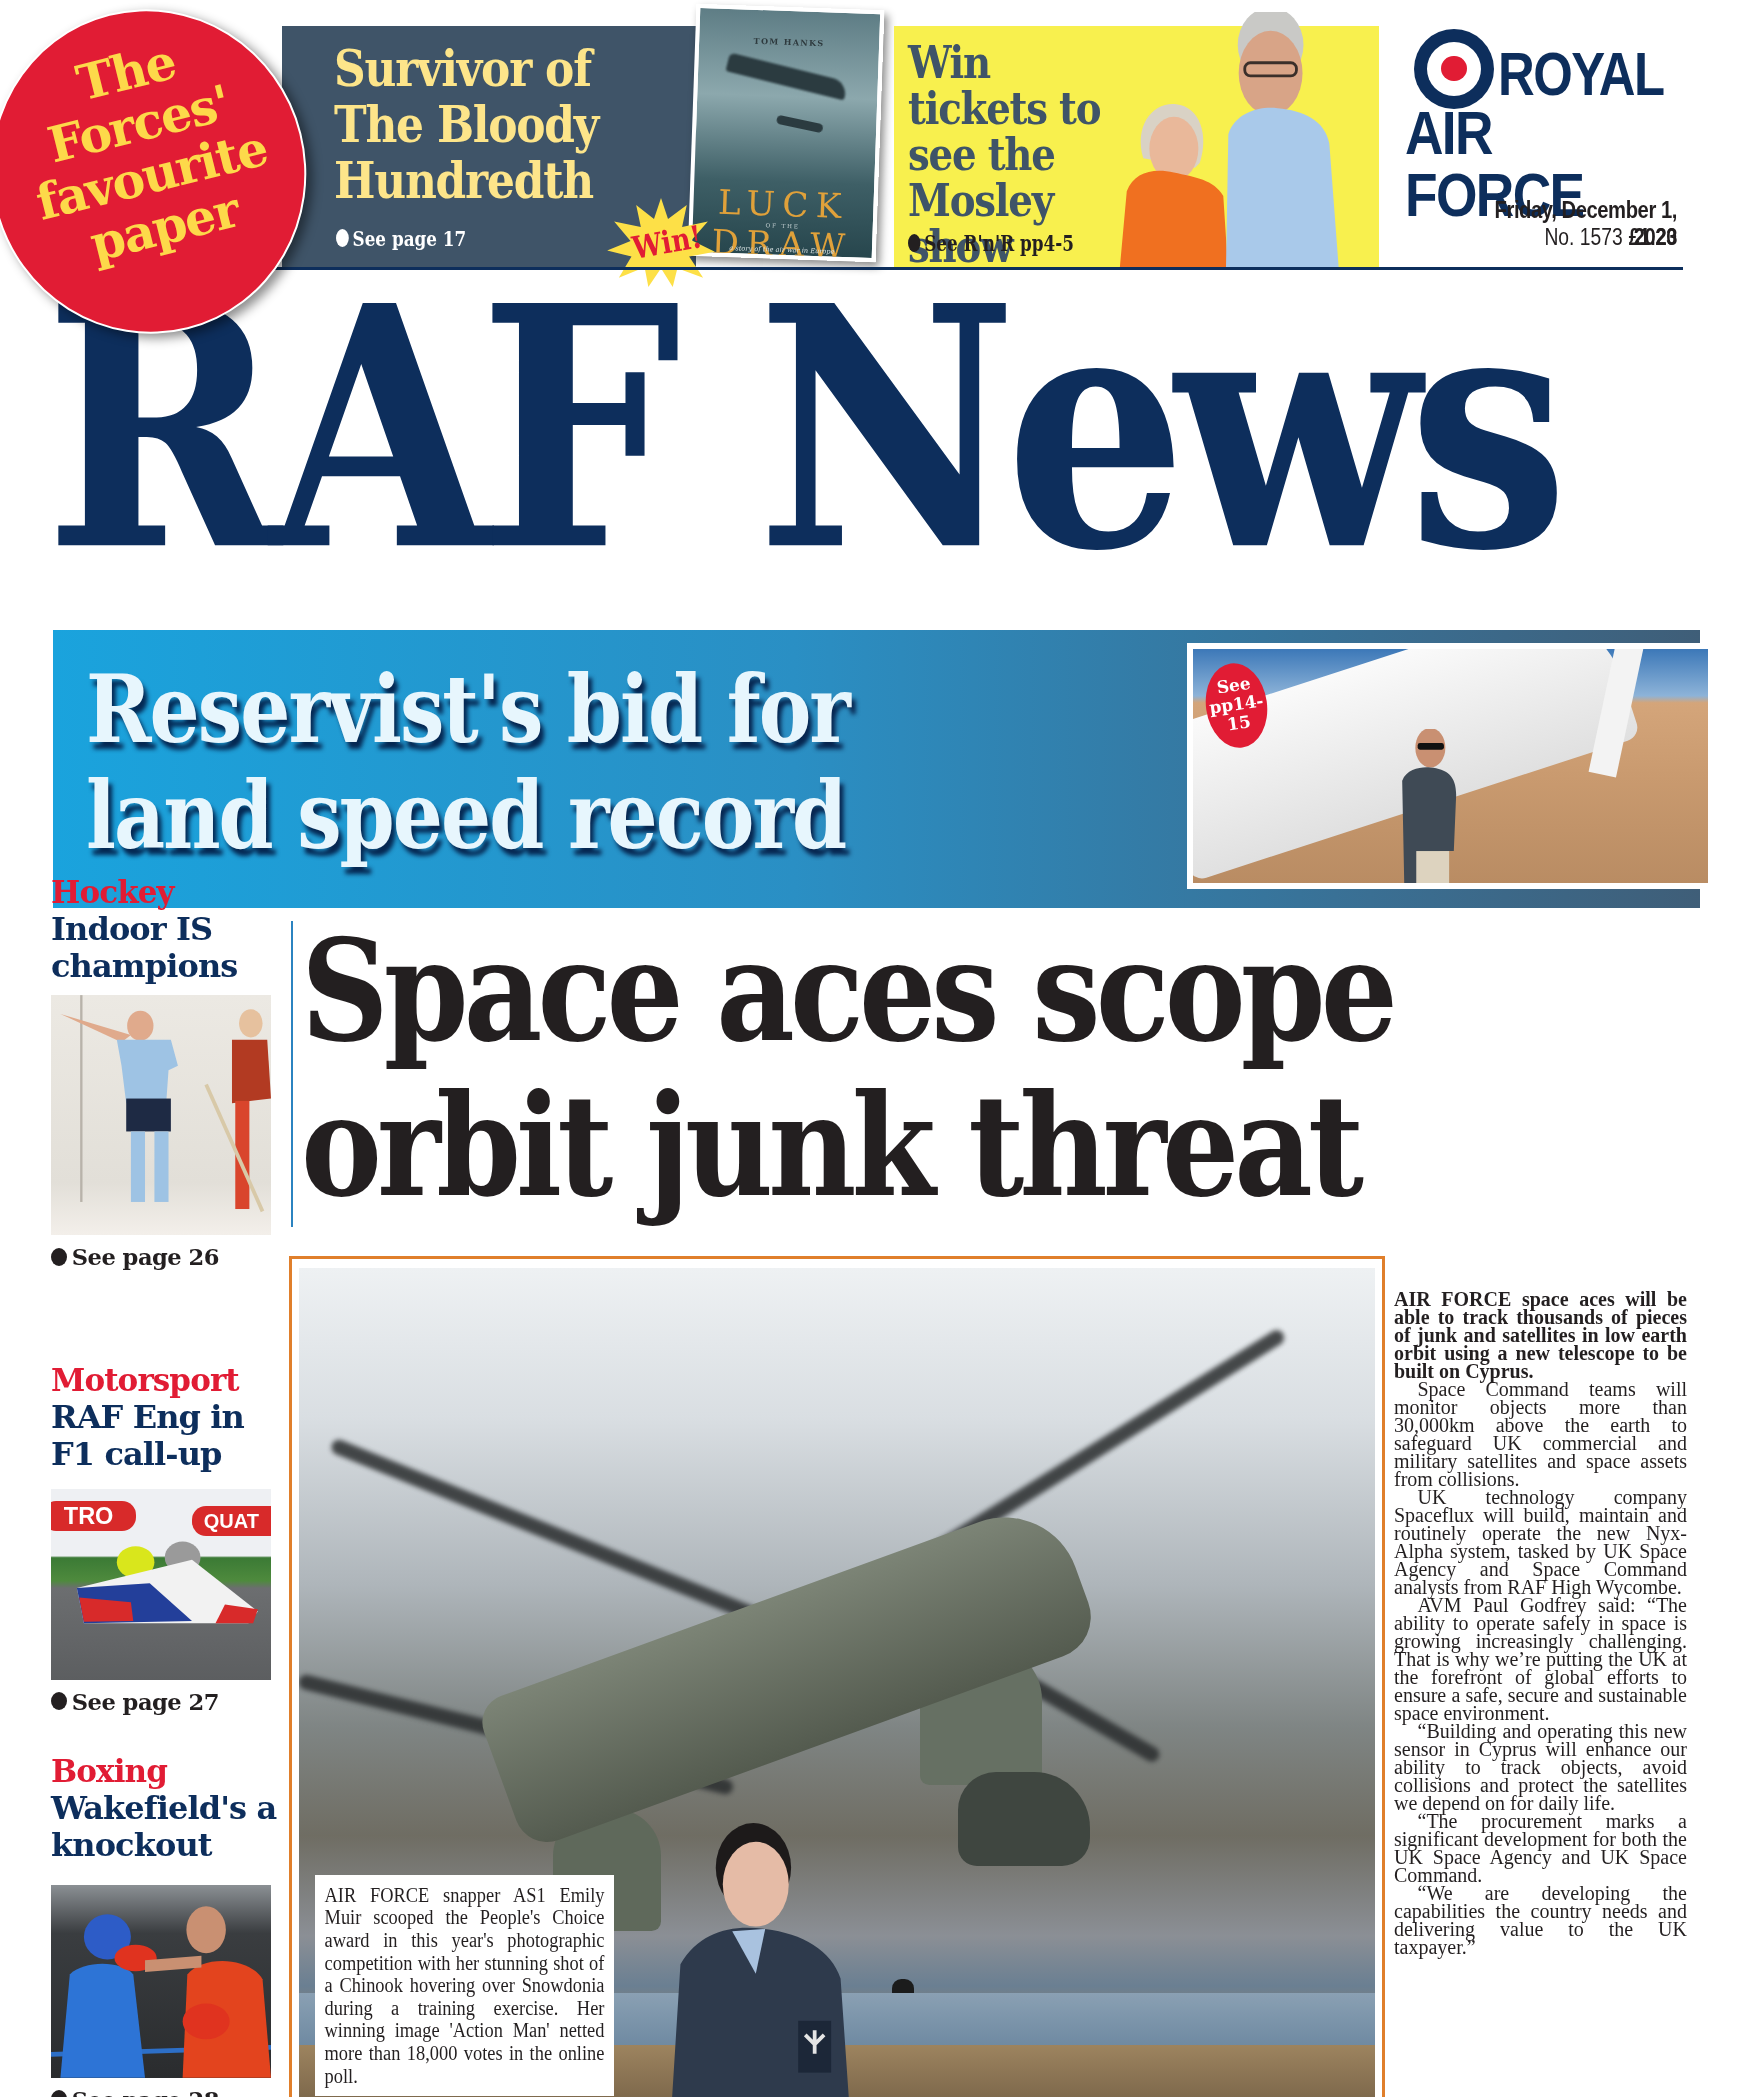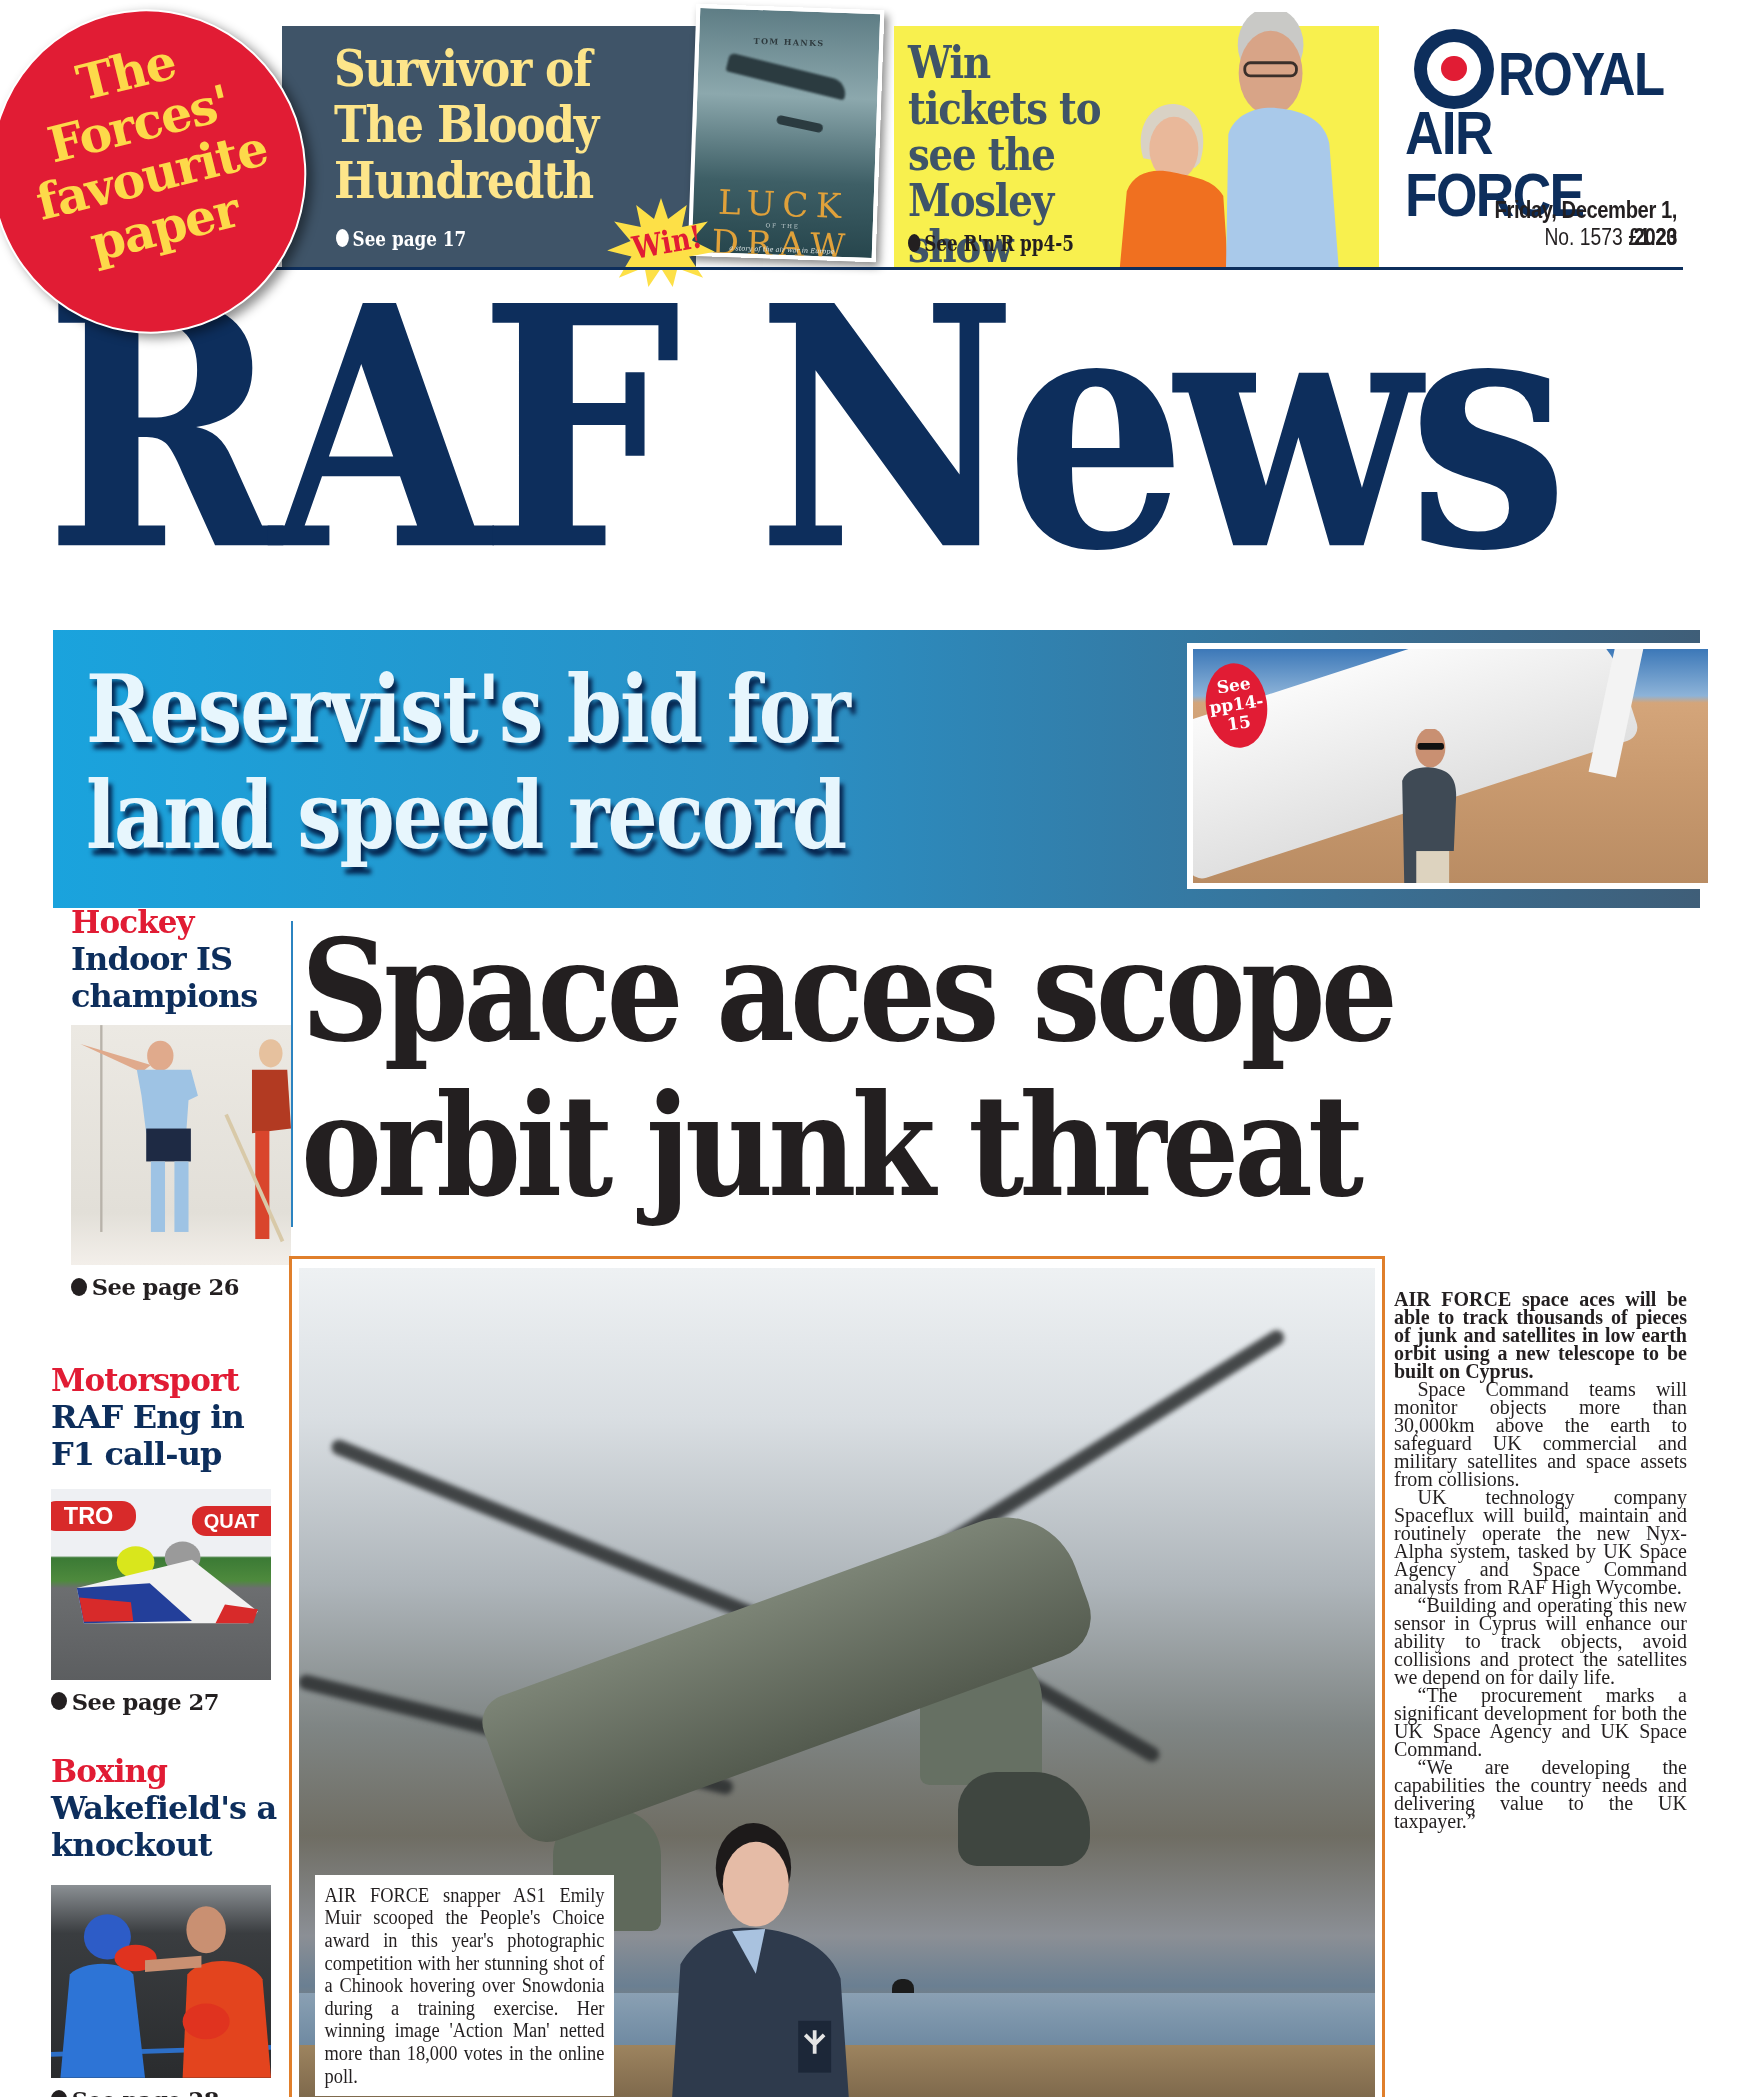--- a/index.html
+++ b/index.html
@@ -192,21 +192,21 @@
         <path d="M20,360 L15,110 C25,85 55,80 75,82 C110,85 130,100 130,140 L125,260 L95,260 L95,360 Z" fill="#3f4a55"></path>
         <rect x="45" y="260" width="70" height="100" fill="#ddd3bf"></rect>
       </svg>
       <div class="see-pp">See pp14-15</div>
     </div>
   </div>
 </div>
 
 <div class="abs side-rule"></div>
 
-<div class="abs side-item" style="top:904px;margin-left:20px;">
+<div class="abs side-item" style="top:874px;">
   <div class="cat">Hockey</div>
   <div class="hl">Indoor IS champions</div>
   <div class="pic" style="height:240px; background: linear-gradient(180deg,#ece9e3,#e2dfd8 78%,#f3efea 100%);">
     <svg width="220" height="240" viewBox="0 0 468 510">
       <rect x="62" y="0" width="5" height="440" fill="#b8b3aa"></rect>
       <ellipse cx="190" cy="65" rx="28" ry="32" fill="#e0aa8c"></ellipse>
       <path d="M20,40 L150,100 L170,85 Z" fill="#e0aa8c"></path>
       <path d="M140,95 L255,95 L270,150 L250,160 L245,230 L160,230 L150,150 Z" fill="#9ec3e4"></path>
       <rect x="160" y="220" width="95" height="70" fill="#1e2a44"></rect>
       <rect x="170" y="290" width="30" height="150" fill="#9ec3e4"></rect>
@@ -285,17 +285,18 @@
       <path d="M305,440 L305,490 M285,450 L305,470 L325,450" stroke="#e5e5e5" stroke-width="8" fill="none"></path>
     </svg>
     <div class="caption">AIR FORCE snapper AS1 Emily Muir scooped the People's Choice award in this year's photographic competition with her stunning shot of a Chinook hovering over Snowdonia during a training exercise. Her winning image 'Action Man' netted more than 18,000 votes in the online poll.</div>
   </div>
 </div>
 
 <div class="abs article">
   <p class="lead">AIR FORCE space aces will be able to track thousands of pieces of junk and satellites in low earth orbit using a new telescope to be built on Cyprus.</p>
   <p>Space Command teams will monitor objects more than 30,000km above the earth to safeguard UK commercial and military satellites and space assets from collisions.</p>
   <p>UK technology company Spaceflux will build, maintain and routinely operate the new Nyx-Alpha system, tasked by UK Space Agency and Space Command analysts from RAF High Wycombe.</p>
+  <p>AVM Paul Godfrey said: “The ability to operate safely in space is growing increasingly challenging. That is why we’re putting the UK at the forefront of global efforts to ensure a safe, secure and sustainable space environment.</p>
   <p>“Building and operating this new sensor in Cyprus will enhance our ability to track objects, avoid collisions and protect the satellites we depend on for daily life.</p>
   <p>“The procurement marks a significant development for both the UK Space Agency and UK Space Command.</p>
   <p>“We are developing the capabilities the country needs and delivering value to the UK taxpayer.”</p>
 </div>
 
 
 </body></html>

